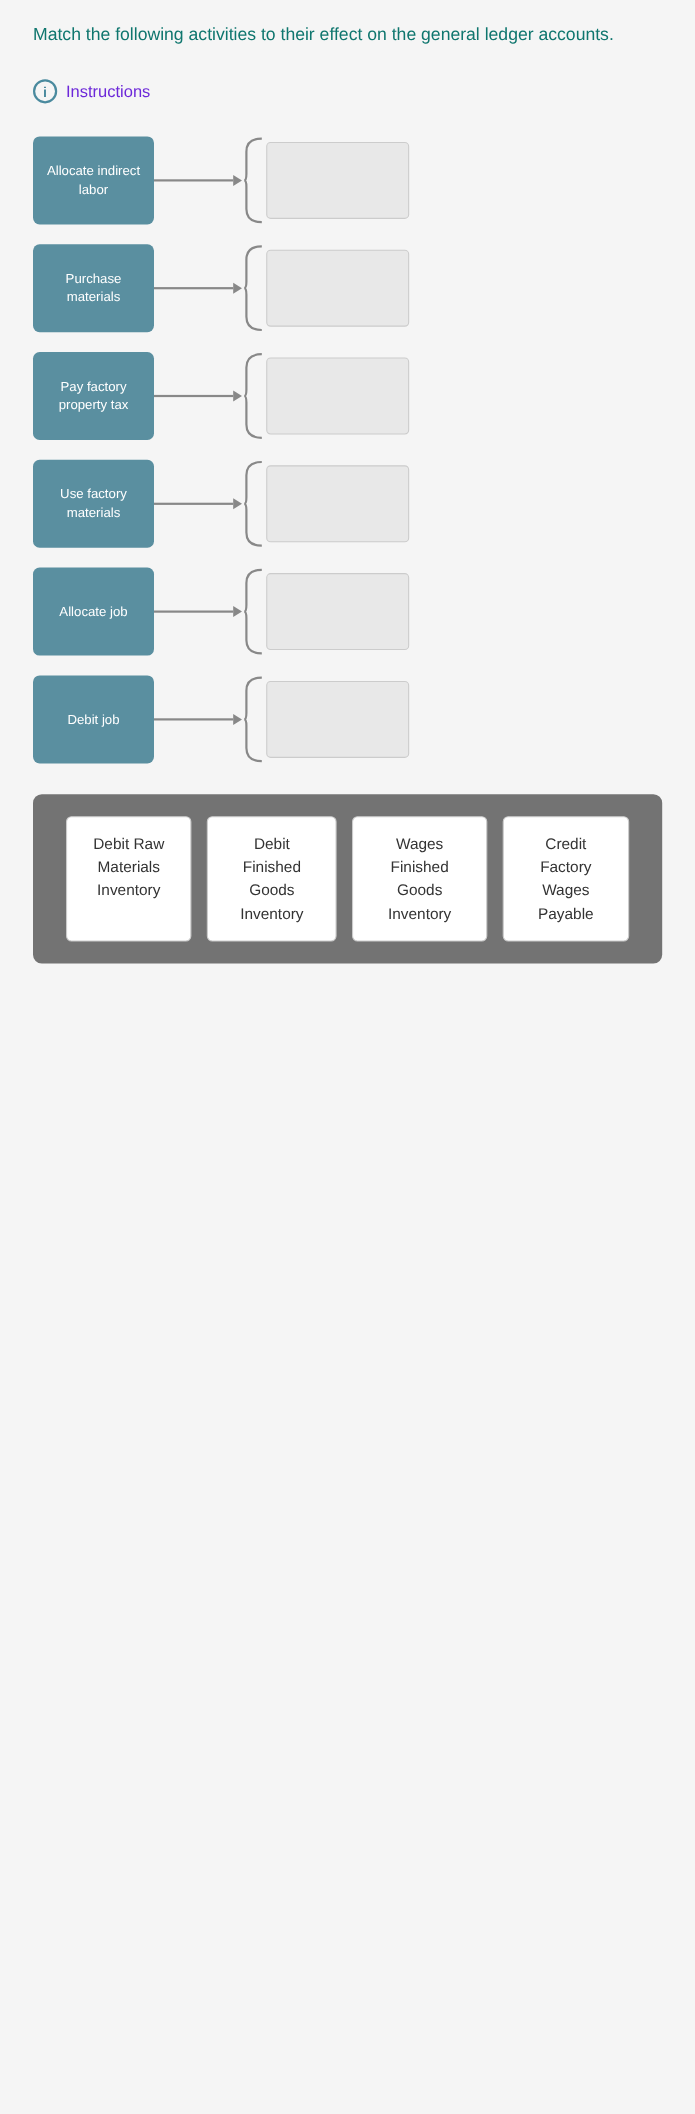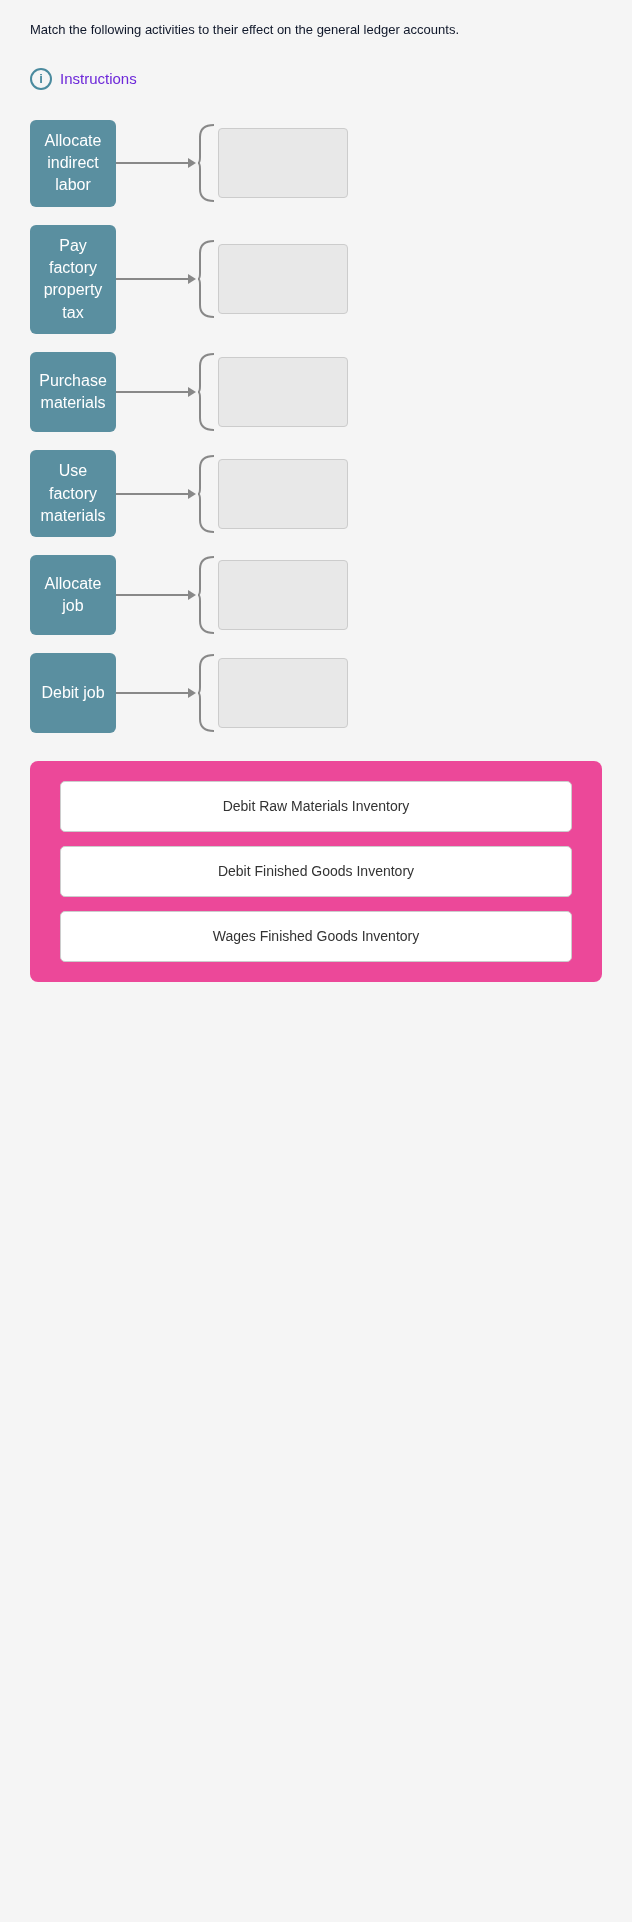--- a/index.html
+++ b/index.html
@@ -6,22 +6,22 @@
     body {
       font-family: Arial, sans-serif;
       background: #f5f5f5;
       width: 632px;
       min-height: 1922px;
       padding: 20px 30px;
       color: #333;
     }
 
     .page-header {
-      font-size: 13px;
-      color: #0f172a;
+      font-size: 16px;
+      color: #0f766e;
       margin-bottom: 28px;
       line-height: 1.5;
     }
 
     .instructions-row {
       display: flex;
       align-items: center;
       gap: 8px;
       margin-bottom: 30px;
     }
@@ -52,30 +52,30 @@
       margin-bottom: 28px;
     }
 
     .match-row {
       display: flex;
       align-items: center;
       gap: 0;
     }
 
     .activity-box {
-      width: 86px;
+      width: 110px;
       min-height: 80px;
       background: #5a8fa0;
       color: #fff;
       border-radius: 6px;
       display: flex;
       align-items: center;
       justify-content: center;
       text-align: center;
-      font-size: 16px;
+      font-size: 12px;
       padding: 10px 8px;
       line-height: 1.4;
       flex-shrink: 0;
     }
 
     .arrow-line {
       display: flex;
       align-items: center;
       width: 80px;
       flex-shrink: 0;
@@ -108,25 +108,24 @@
     .answer-box {
       width: 130px;
       min-height: 70px;
       background: #e8e8e8;
       border: 1.5px solid #ccc;
       border-radius: 4px;
     }
 
     
     .answer-bank {
-      background: #ec4899;
+      background: #737373;
       border-radius: 8px;
       padding: 20px 30px;
       display: flex;
-      flex-direction: column;
       gap: 14px;
     }
 
     .answer-card {
       background: #fff;
       border: 1.5px solid #ccc;
       border-radius: 5px;
       padding: 14px 16px;
       text-align: center;
       font-size: 14px;
@@ -155,35 +154,35 @@
     </div>
     <div class="brace-answer">
       <svg class="brace-svg" width="22" height="80" viewBox="0 0 22 80">
         <path d="M18,2 Q4,2 4,14 L4,34 Q4,40 2,40 Q4,40 4,46 L4,66 Q4,78 18,78" fill="none" stroke="#888" stroke-width="2"></path>
       </svg>
       <div class="answer-box"></div>
     </div>
   </div>
 
   <div class="match-row">
+    <div class="activity-box">Purchase materials</div>
+    <div class="arrow-line">
+      <div class="line"></div>
+      <div class="arrowhead"></div>
+    </div>
+    <div class="brace-answer">
+      <svg class="brace-svg" width="22" height="80" viewBox="0 0 22 80">
+        <path d="M18,2 Q4,2 4,14 L4,34 Q4,40 2,40 Q4,40 4,46 L4,66 Q4,78 18,78" fill="none" stroke="#888" stroke-width="2"></path>
+      </svg>
+      <div class="answer-box"></div>
+    </div>
+  </div>
+
+  <div class="match-row">
     <div class="activity-box">Pay factory property tax</div>
-    <div class="arrow-line">
-      <div class="line"></div>
-      <div class="arrowhead"></div>
-    </div>
-    <div class="brace-answer">
-      <svg class="brace-svg" width="22" height="80" viewBox="0 0 22 80">
-        <path d="M18,2 Q4,2 4,14 L4,34 Q4,40 2,40 Q4,40 4,46 L4,66 Q4,78 18,78" fill="none" stroke="#888" stroke-width="2"></path>
-      </svg>
-      <div class="answer-box"></div>
-    </div>
-  </div>
-
-  <div class="match-row">
-    <div class="activity-box">Purchase materials</div>
     <div class="arrow-line">
       <div class="line"></div>
       <div class="arrowhead"></div>
     </div>
     <div class="brace-answer">
       <svg class="brace-svg" width="22" height="80" viewBox="0 0 22 80">
         <path d="M18,2 Q4,2 4,14 L4,34 Q4,40 2,40 Q4,40 4,46 L4,66 Q4,78 18,78" fill="none" stroke="#888" stroke-width="2"></path>
       </svg>
       <div class="answer-box"></div>
     </div>
@@ -230,13 +229,14 @@
       <div class="answer-box"></div>
     </div>
   </div>
 
 </div>
 
 <div class="answer-bank">
   <div class="answer-card">Debit Raw Materials Inventory</div>
   <div class="answer-card">Debit Finished Goods Inventory</div>
   <div class="answer-card">Wages Finished Goods Inventory</div>
+  <div class="answer-card">Credit Factory Wages Payable</div>
 </div>
 
 </body></html>

